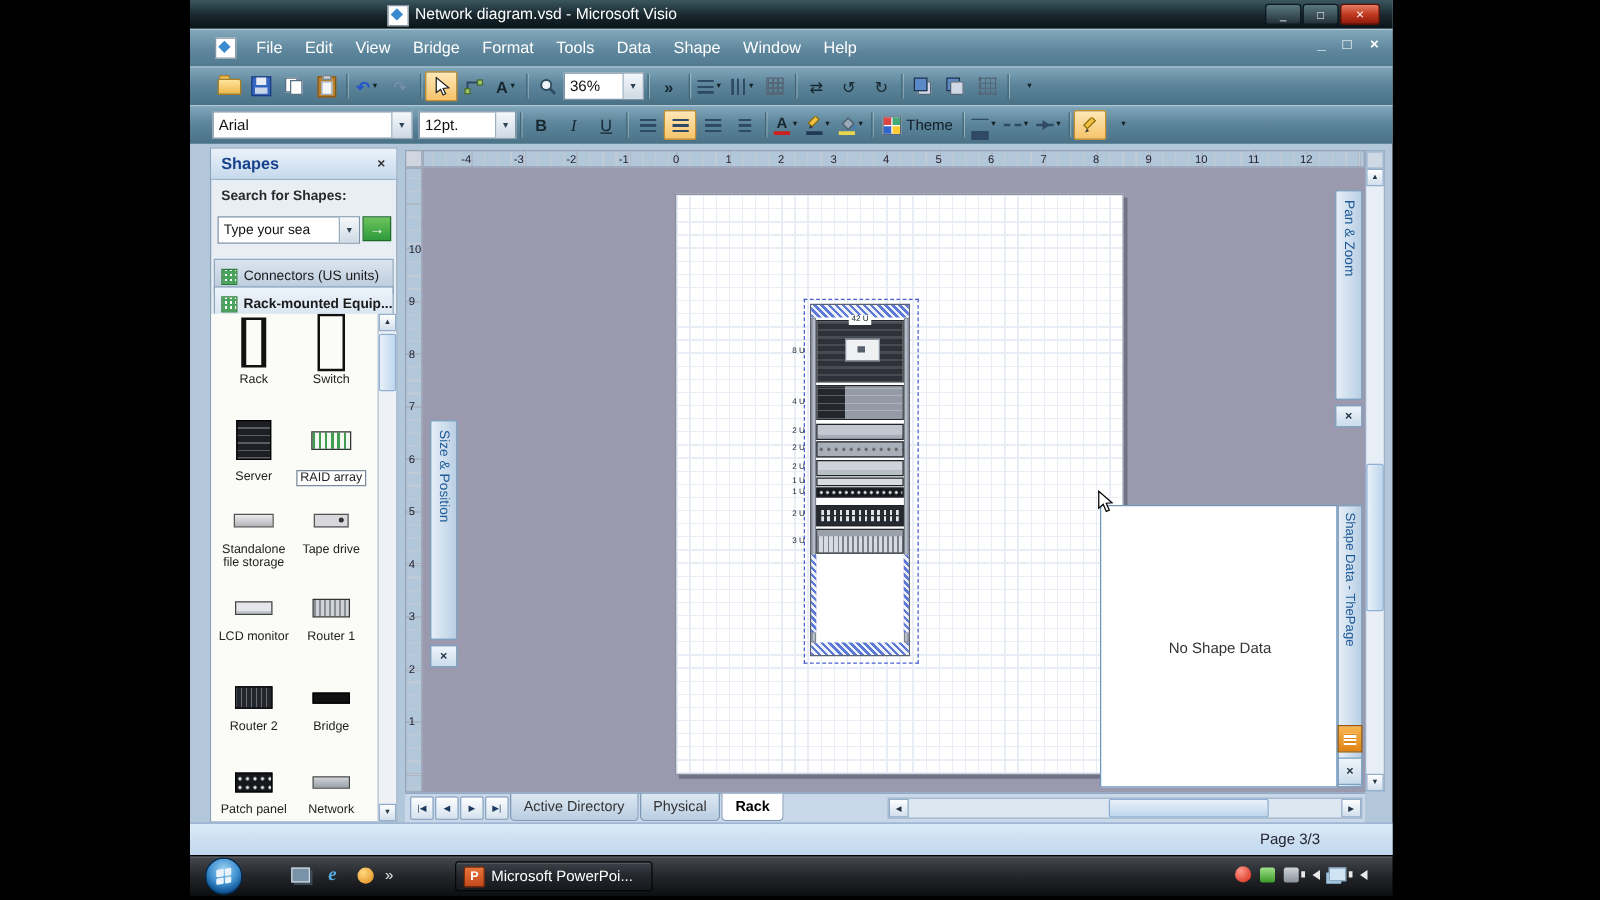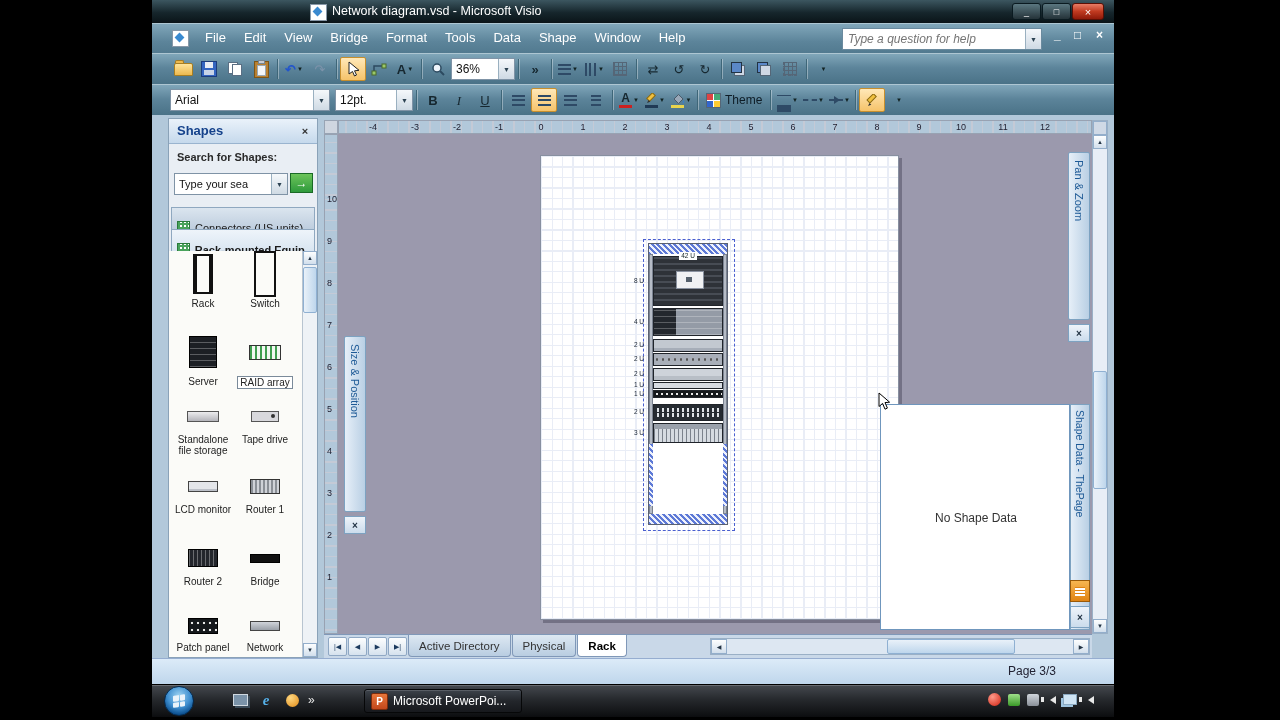--- a/index.html
+++ b/index.html
@@ -70,21 +70,21 @@
   .ic-stencil{width:11px;height:11px;background:#fff;border:1px solid #2a7a3a;
     background-image:repeating-linear-gradient(0deg,#49a35c 0 2px,transparent 2px 4px),repeating-linear-gradient(90deg,#49a35c 0 2px,transparent 2px 4px)}
   .ic-visio{width:15px;height:15px;background:#fff;border:1px solid #8898a8;position:relative}
   .ic-visio::before{content:"";position:absolute;width:7px;height:7px;background:#3a8ad0;transform:rotate(45deg);top:3px;left:3px}
 
   
   #shapespanel{position:absolute;left:168px;top:118px;width:150px;height:540px;background:#e9eef4;border:1px solid #8aa2b8;box-sizing:border-box}
   .panehdr{position:absolute;left:0;top:0;right:0;height:24px;background:linear-gradient(#eaf2fa,#c6d9ec);border-bottom:1px solid #9ab4cf}
   .panehdr .t{position:absolute;left:8px;top:4px;font-size:13px;font-weight:bold;color:#15428b}
   .panex{position:absolute;right:4px;top:4px;width:16px;height:16px;display:flex;align-items:center;justify-content:center;color:#333;font-size:11px;font-weight:bold}
-  .stbar{position:absolute;left:2px;right:2px;height:28px;display:flex;align-items:flex-end;gap:5px;padding-left:5px;box-sizing:border-box;
+  .stbar{position:absolute;left:2px;right:2px;height:28px;display:flex;align-items:center;gap:5px;padding-left:5px;box-sizing:border-box;
     background:linear-gradient(#dbe5ef,#b7c8da);border:1px solid #8fa8c0;font-size:11px;color:#1a1a1a;white-space:nowrap;overflow:hidden}
   .stbar.active{background:linear-gradient(#eef4fa,#d4e2ef)}
   .shape-list{position:absolute;left:0;top:132px;right:14px;bottom:0;background:#fbfbf8;overflow:hidden}
   .shape-item{position:absolute;width:60px;display:flex;flex-direction:column;align-items:center;gap:3px}
   .icbox{height:42px;display:flex;align-items:center;justify-content:center}
   .shape-label{font-size:10px;color:#222;text-align:center;line-height:11px}
   .boxed{border:1px solid #7a8a9a;background:#fff;padding:0 2px}
   .si-rack{width:12px;height:36px;border:2px solid #111;border-left-width:4px;border-right-width:4px}
   .si-cabinet{width:18px;height:42px;border:2px solid #111}
   .si-server{width:26px;height:30px;background:#1c1f24;border:1px solid #000;
@@ -234,24 +234,20 @@
     <span class="menuitem">Edit</span>
     <span class="menuitem">View</span>
     <span class="menuitem">Bridge</span>
     <span class="menuitem">Format</span>
     <span class="menuitem">Tools</span>
     <span class="menuitem">Data</span>
     <span class="menuitem">Shape</span>
     <span class="menuitem">Window</span>
     <span class="menuitem">Help</span>
   </div>
-  <div class="helpwrap" style="left:690px;top:5px;width:198px">
-    <input placeholder="Type a question for help" style="">
-    <span class="dbtn">▼</span>
-  </div>
   <span class="docctl" style="left:902px">_</span>
   <span class="docctl" style="left:922px">□</span>
   <span class="docctl" style="left:944px">×</span>
 </div>
 
 <div class="bluebar" style="top:53px;height:31px">
   <div class="tbrow" style="left:18px;top:4px">
     <div class="tbtn">
         <div class="ic-folder"></div>
       </div>

